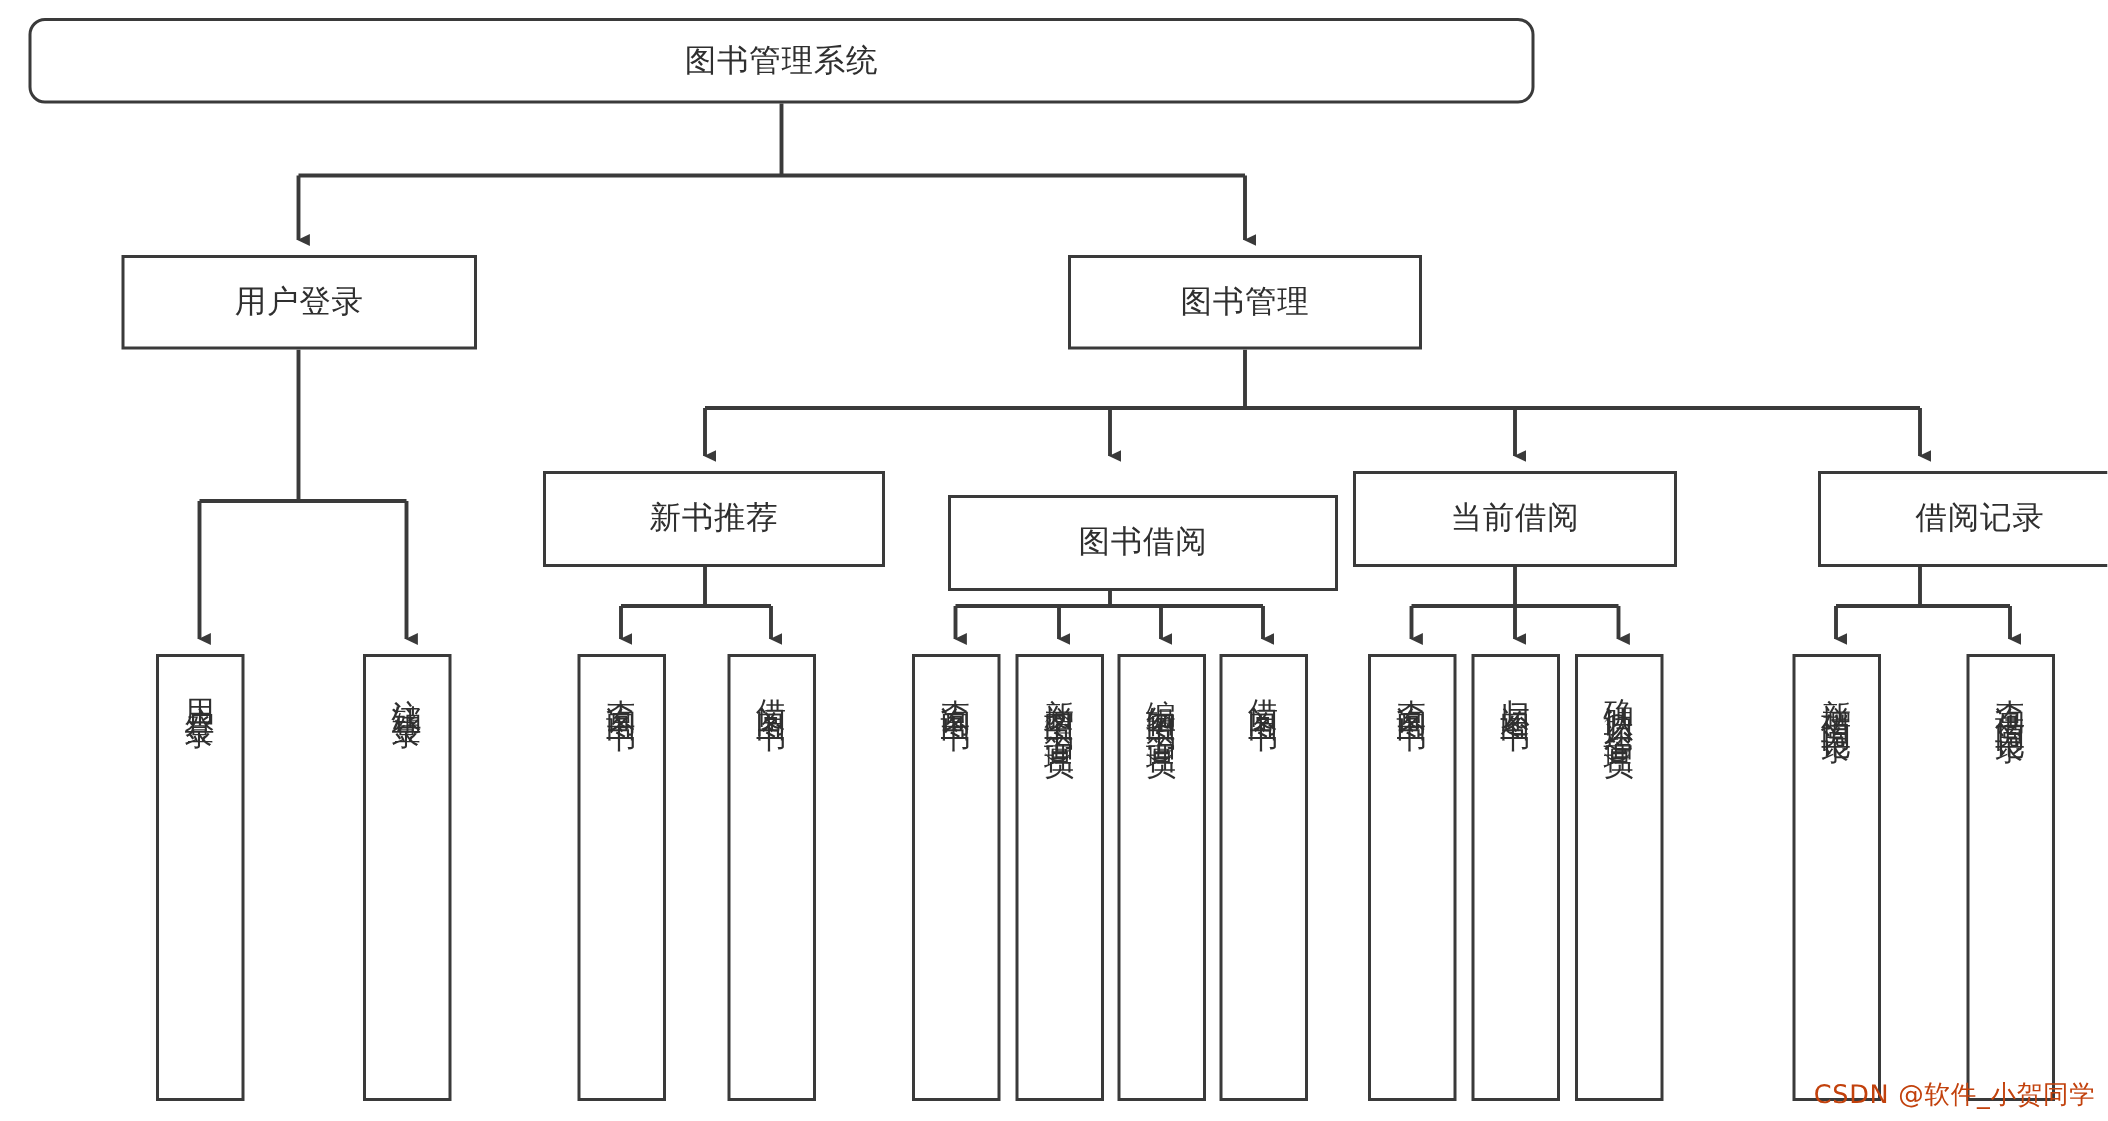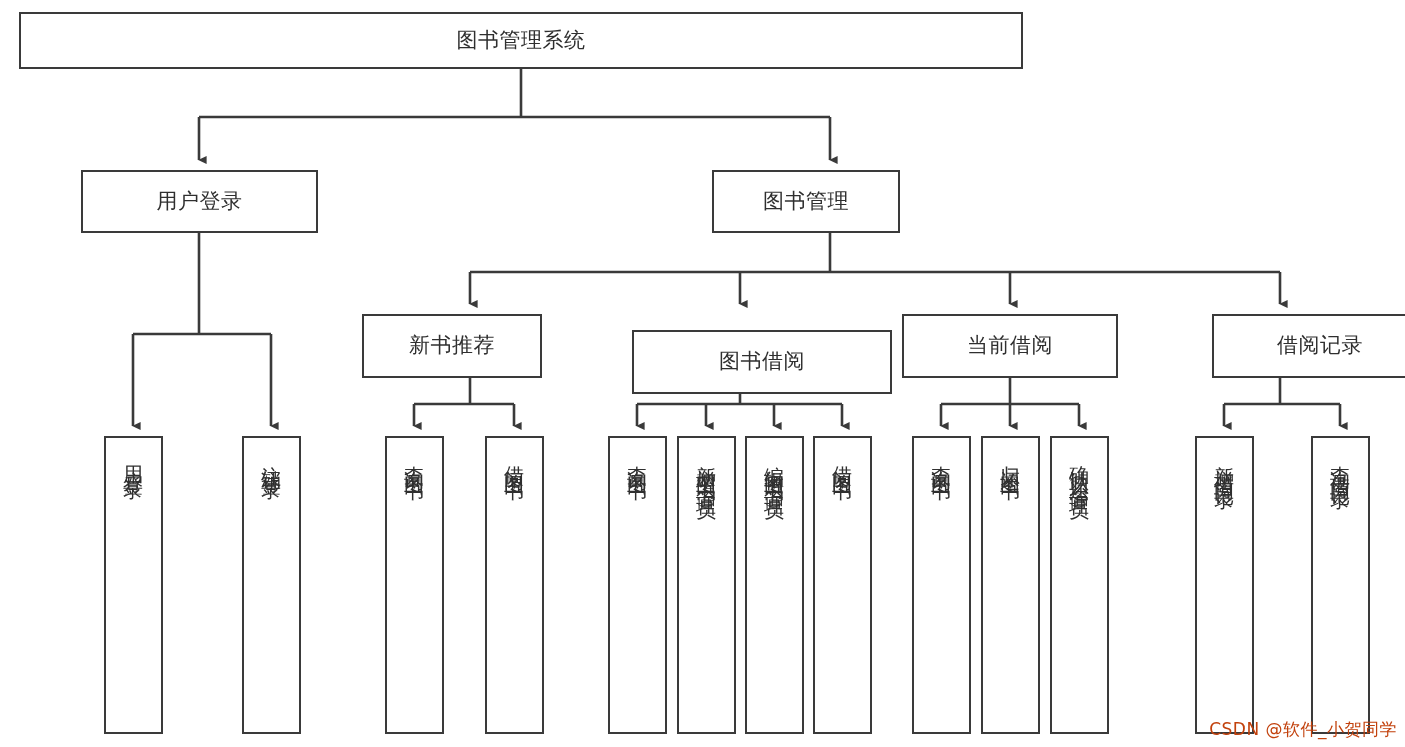--- a/index.html
+++ b/index.html
@@ -121,32 +121,32 @@
       <line x1="1010" y1="404" x2="1010" y2="426" marker-end="url(#arrow)"></line>
       <line x1="1079" y1="404" x2="1079" y2="426" marker-end="url(#arrow)"></line>
 
       <line x1="1280" y1="378" x2="1280" y2="404"></line>
       <line x1="1224" y1="404" x2="1340" y2="404"></line>
       <line x1="1224" y1="404" x2="1224" y2="426" marker-end="url(#arrow)"></line>
       <line x1="1340" y1="404" x2="1340" y2="426" marker-end="url(#arrow)"></line>
     </g>
   </svg>
 
-  <div class="node root" style="left:19px; top:12px; width:1004px; height:57px;">
+  <div class="node root" style="left:19px; top:12px; width:1004px; height:57px;border-radius:11px;">
     <span>图书管理系统</span>
   </div>
 
   <div class="node lvl2" style="left:81px; top:170px; width:237px; height:63px;">
     <span>用户登录</span>
   </div>
-  <div class="node lvl2" style="left:712px; top:170px; width:188px; height:63px;">
+  <div class="node lvl2" style="left:712px; top:170px; width:236px; height:63px;">
     <span>图书管理</span>
   </div>
 
-  <div class="node lvl3" style="left:362px; top:314px; width:180px; height:64px;">
+  <div class="node lvl3" style="left:362px; top:314px; width:228px; height:64px;">
     <span>新书推荐</span>
   </div>
   <div class="node lvl3" style="left:632px; top:330px; width:260px; height:64px;">
     <span>图书借阅</span>
   </div>
   <div class="node lvl3" style="left:902px; top:314px; width:216px; height:64px;">
     <span>当前借阅</span>
   </div>
   <div class="node lvl3" style="left:1172px; top:314px; width:216px; height:64px;margin-left:40px;">
     <span>借阅记录</span>

